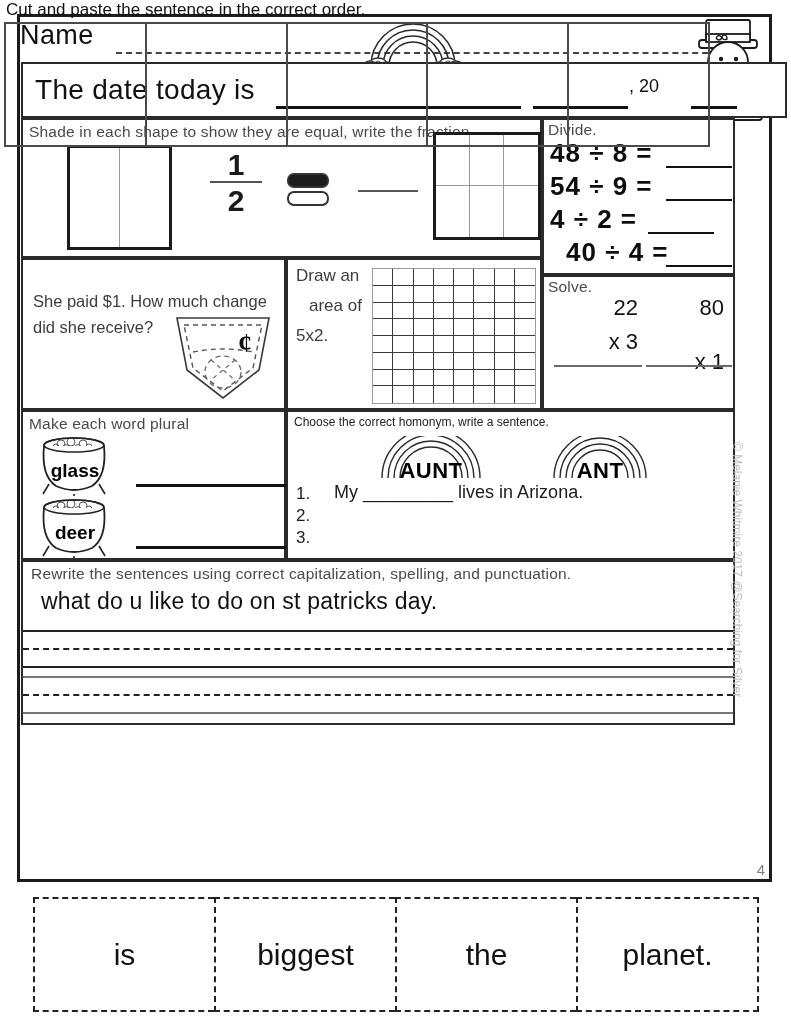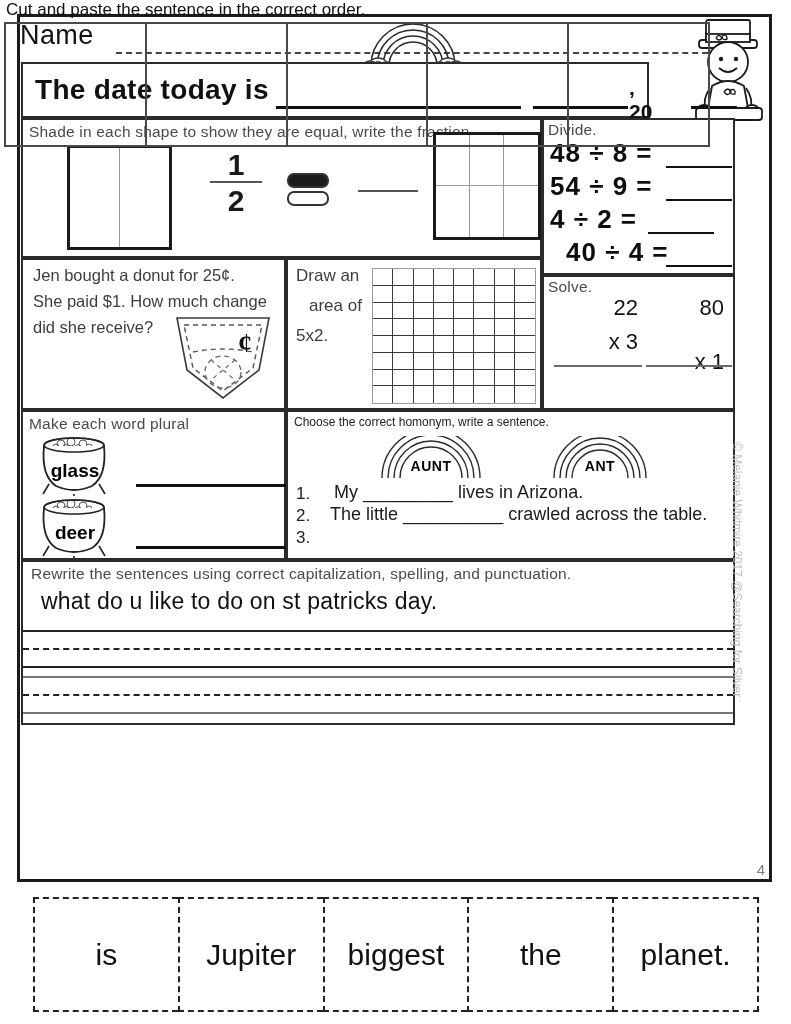--- a/index.html
+++ b/index.html
@@ -15,21 +15,21 @@
   .name-label{position:absolute;left:0;top:2px;font-size:27px;letter-spacing:.4px;color:#111;}
   .name-line{position:absolute;left:96px;top:34px;width:612px;border-bottom:2px solid #222;}
   .name-line.dash{border-bottom:2px dashed #444;}
 
   
   .box{position:absolute;border:2px solid #2b2b2b;box-sizing:border-box;background:#fff;}
   .hdr{font-size:15.5px;color:#4a4a4a;letter-spacing:.2px;white-space:nowrap;}
   .hdr-dark{font-size:12px;color:#222;}
 
   
-  .date-box{left:21px;top:62px;width:628px;height:56px;font-weight:bold;}
+  .date-box{left:21px;top:62px;width:766px;height:56px;}
   .date-text{position:absolute;left:12px;top:10px;font-size:28px;color:#111;letter-spacing:.3px;}
   .dline{position:absolute;border-bottom:3px solid #111;}
 
   
   .frac-box{left:21px;top:118px;width:521px;height:140px;}
   .grid-outer{position:absolute;border:3px solid #1b1b1b;box-sizing:border-box;background:#fff;}
   .gcell{position:absolute;box-sizing:border-box;border-right:1px solid #9a9a9a;border-bottom:1px solid #9a9a9a;}
   .frac{position:absolute;text-align:center;font-weight:bold;}
   .frac .num{font-size:30px;line-height:26px;}
   .frac .bar{width:52px;height:0;border-top:2px solid #555;margin:3px auto;}
@@ -58,21 +58,21 @@
   .solve-col{position:absolute;text-align:right;font-size:22px;color:#111;}
   .solve-rule{position:absolute;border-bottom:2px solid #6a6a6a;}
 
   
   .plural-box{left:21px;top:410px;width:265px;height:150px;}
   .pot-word{position:absolute;font-size:19px;font-weight:bold;color:#000;text-align:center;width:68px;}
   .plural-line{position:absolute;border-bottom:3px solid #111;}
 
   
   .hom-box{left:286px;top:410px;width:449px;height:150px;}
-  .rainbow-word{position:absolute;font-size:14px;font-weight:bold;color:#000;text-align:center;letter-spacing:.5px;}
+  .rainbow-word{position:absolute;font-size:22px;font-weight:bold;color:#000;text-align:center;letter-spacing:.5px;}
   .hnum{position:absolute;font-size:17px;color:#222;}
   .hsent{position:absolute;font-size:18px;color:#1a1a1a;white-space:nowrap;}
 
   
   .rw-box{left:21px;top:560px;width:714px;height:165px;}
   .rw-sentence{position:absolute;left:18px;top:26px;font-size:23px;color:#111;letter-spacing:.2px;}
   .hl{position:absolute;left:0;width:100%;}
   .hl.solid{border-bottom:2.5px solid #222;}
   .hl.solid-thin{border-bottom:2px solid #777;}
   .hl.dash{border-bottom:2.5px dashed #222;}
@@ -159,21 +159,21 @@
       </g>
     </svg>
   </div>
 
   <div class="frame"></div>
 
   <div class="box date-box">
     <span class="date-text">The date today is</span>
     <div class="dline" style="left:253px;top:42px;width:245px;"></div>
     <div class="dline" style="left:510px;top:42px;width:95px;"></div>
-    <span style="position:absolute;left:606px;top:12px;font-size:21px;color:#111;">, 20</span>
+    <span style="position:absolute;left:606px;top:12px;font-size:18px;color:#111;">, 20</span>
     <div class="dline" style="left:668px;top:42px;width:46px;"></div>
   </div>
 
   <div class="box frac-box">
     <span class="hdr" style="position:absolute;left:6px;top:3px;">Shade in each shape to show they are equal, write the fraction.</span>
 
     <div class="grid-outer" style="left:44px;top:25px;width:105px;height:105px;">
       <div class="gcell" style="left:0;top:0;width:50%;height:100%;border-bottom:none;"></div>
       <div class="gcell" style="left:50%;top:0;width:50%;height:100%;border-right:none;border-bottom:none;"></div>
     </div>
@@ -211,21 +211,20 @@
     <div class="div-ans" style="left:122px;top:79px;width:66px;"></div>
 
     <span class="div-row" style="left:6px;top:84px;">4 ÷ 2 =</span>
     <div class="div-ans" style="left:104px;top:112px;width:66px;"></div>
 
     <span class="div-row" style="left:6px;top:117px;margin-left:16px;">40 ÷ 4 =</span>
     <div class="div-ans" style="left:122px;top:145px;width:66px;"></div>
   </div>
 
   <div class="box money-box">
-    <span class="money-line" style="top:6px;">Jen bought a donut for 25¢.</span>
     <span class="money-line" style="top:32px;">She paid $1. How much change</span>
     <span class="money-line" style="top:58px;">did she receive?</span>
 
     <div style="position:absolute;left:148px;top:52px;width:104px;height:92px;">
       <svg width="104" height="92" viewBox="0 0 104 92">
         <path d="M6 6 L98 6 L88 58 L52 86 L16 58 Z" fill="#fff" stroke="#3a3a3a" stroke-width="1.6"></path>
         <path d="M13 13 L91 13 L82 56 L52 79 L22 56 Z" fill="none" stroke="#555" stroke-width="1.4" stroke-dasharray="5,4"></path>
         <path d="M22 40 q30 -6 60 0" fill="none" stroke="#555" stroke-width="1.3" stroke-dasharray="5,4"></path>
         <ellipse cx="52" cy="60" rx="18" ry="16" fill="none" stroke="#666" stroke-width="1.3" stroke-dasharray="5,4"></ellipse>
         <path d="M40 48 l24 20 M64 48 l-24 20" stroke="#666" stroke-width="1.2" stroke-dasharray="4,4" fill="none"></path>
@@ -388,21 +387,20 @@
           <path d="M24 42 A28 28 0 0 1 80 42"></path>
         </g>
       </svg>
       <span class="rainbow-word" style="left:0;top:22px;width:104px;">ANT</span>
     </div>
 
     <span class="hnum" style="left:8px;top:72px;">1.</span>
     <span class="hsent" style="left:46px;top:70px;">My _________ lives in Arizona.</span>
 
     <span class="hnum" style="left:8px;top:94px;">2.</span>
-    <span class="hsent" style="left:42px;top:92px;">The little __________ crawled across the table.</span>
 
     <span class="hnum" style="left:8px;top:116px;">3.</span>
     <span class="hsent" style="left:42px;top:114px;"></span>
   </div>
 
   <div class="box rw-box">
     <span class="hdr" style="position:absolute;left:8px;top:3px;">Rewrite the sentences using correct capitalization, spelling, and punctuation.</span>
     <span class="rw-sentence">what do u like to do on st patricks day.</span>
 
     <div class="hl solid" style="top:68px;"></div>
@@ -423,19 +421,18 @@
       <div class="cp-cell"></div>
     </div>
   </div>
 
   <span class="pg-num" style="right:26px;bottom:146px;">4</span>
 
   <span class="copyright">© Melanie Whitmire 2017 @Searching for Silver</span>
 
   <div class="cards">
     <div class="card">is</div>
-    <div class="card">Jupiter</div>
     <div class="card">biggest</div>
     <div class="card">the</div>
     <div class="card">planet.</div>
   </div>
 
 </div>
 
 </body></html>

